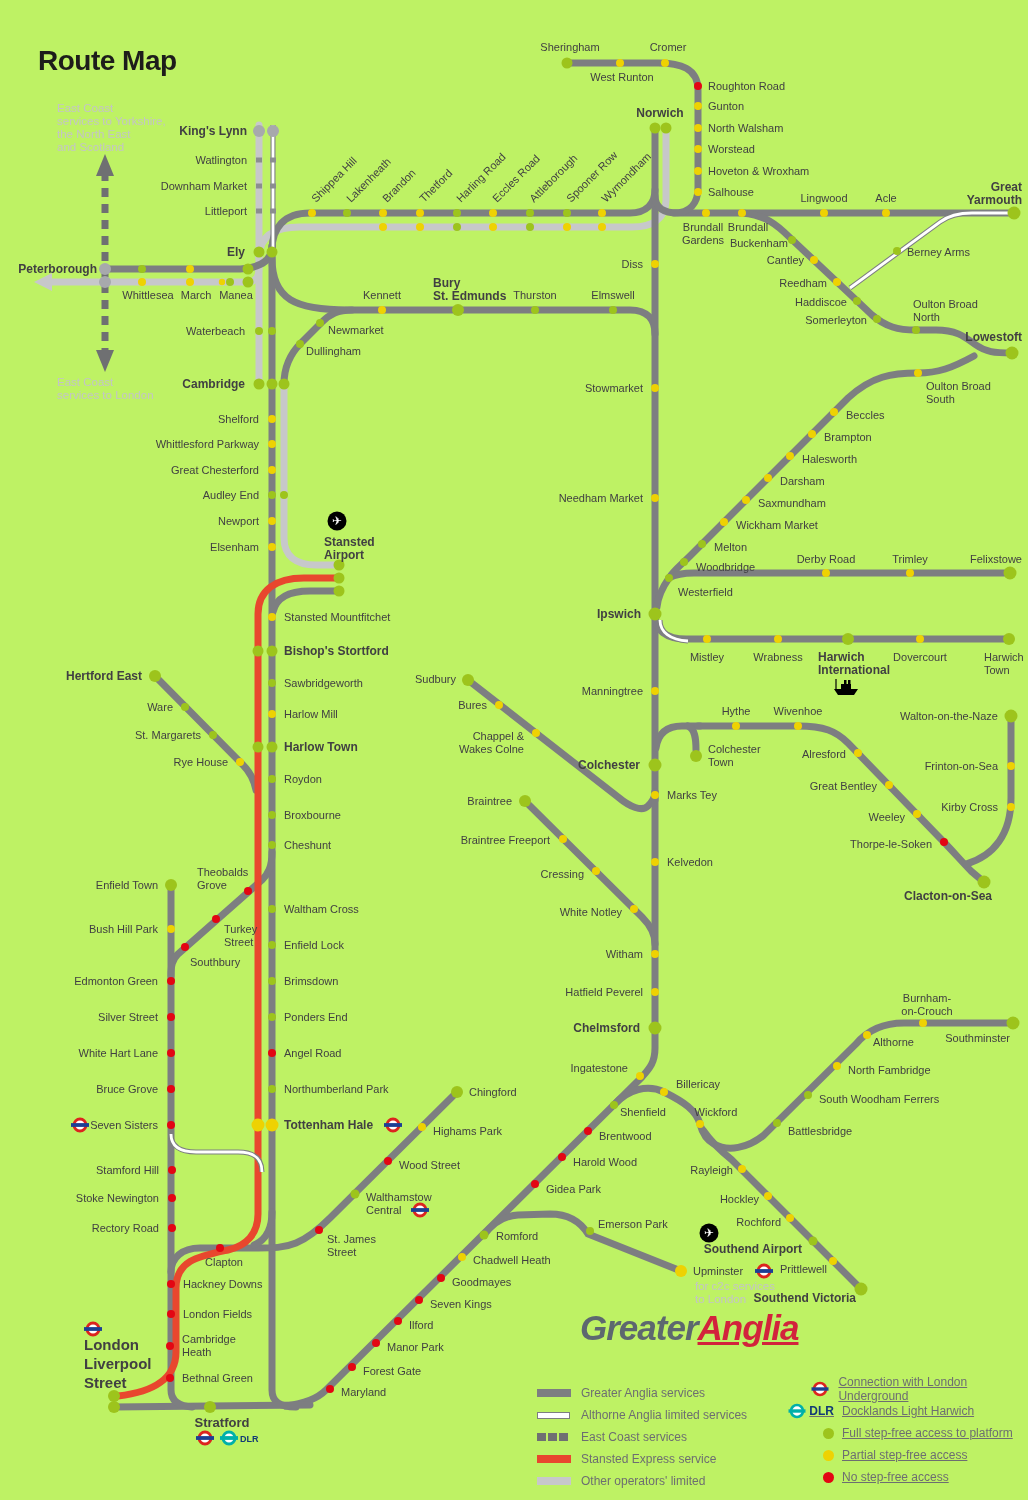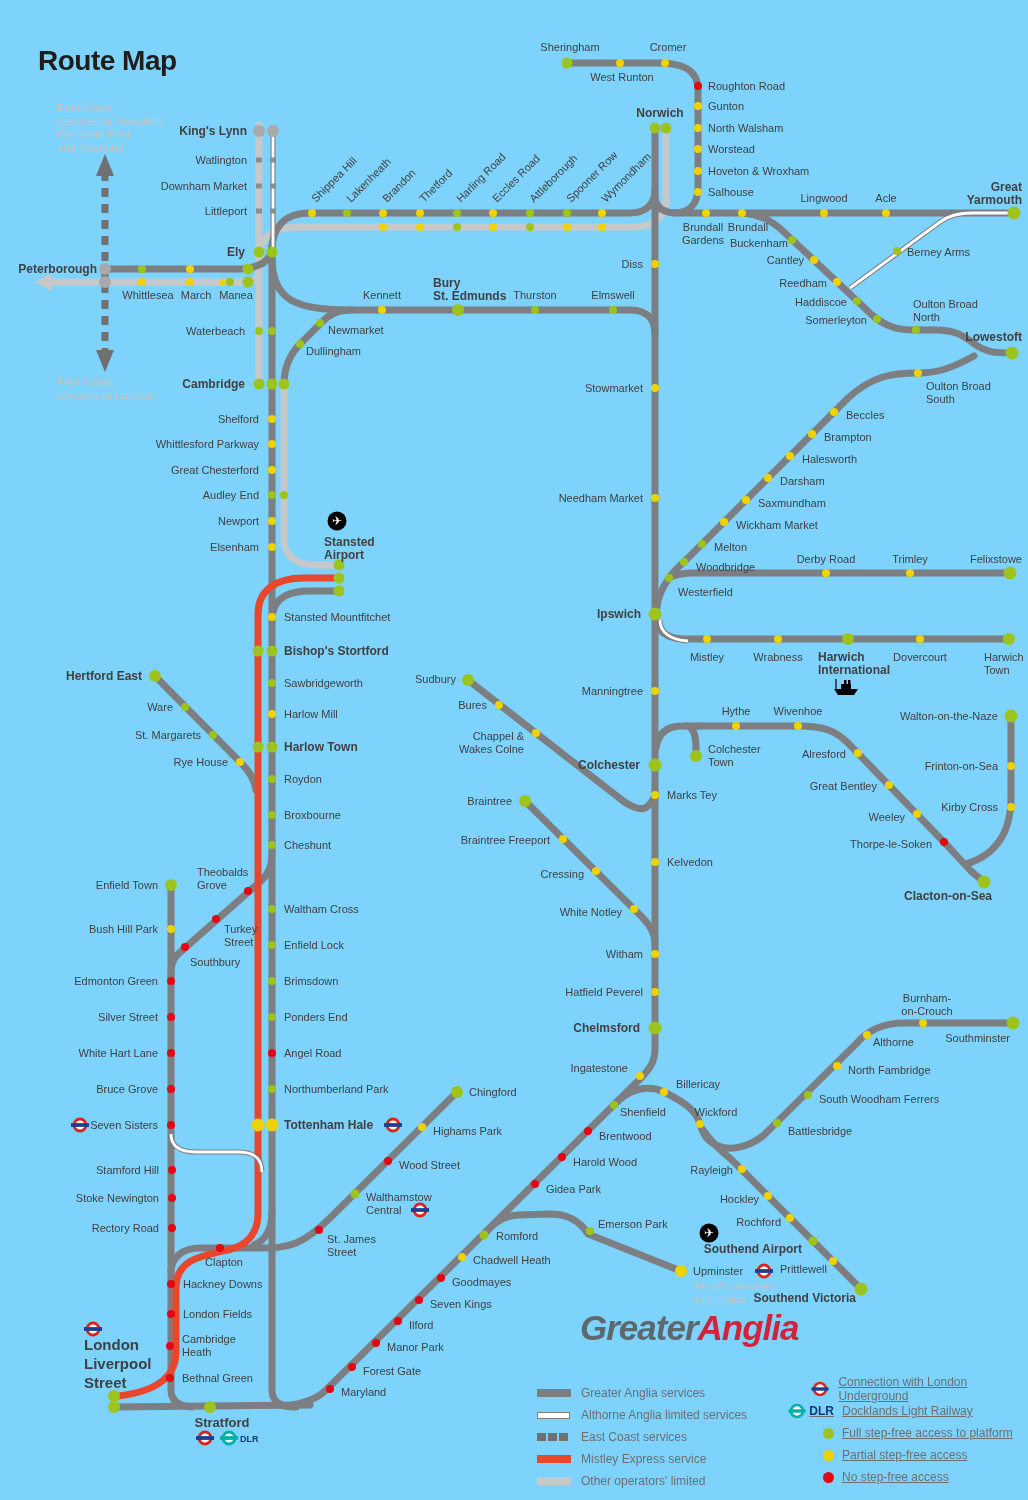--- a/index.html
+++ b/index.html
@@ -1,24 +1,24 @@
 <!DOCTYPE html>
 <html><head>
 <meta charset="utf-8">
 <style>
   html,body{margin:0;padding:0;background:#fff;}
-  #stage{position:relative;width:1028px;height:1500px;background:#7dd3fc;overflow:hidden;
+  #stage{position:relative;width:1028px;height:1500px;background:#bef264;overflow:hidden;
          font-family:"Liberation Sans",sans-serif;}
   #map-svg{position:absolute;left:0;top:0;}
   #page-title{position:absolute;left:38px;top:26px;font-size:28px;font-weight:bold;
               color:#1d1d1b;letter-spacing:-0.5px;}
   #brand{position:absolute;left:537px;top:1308px;font-size:35px;font-weight:bold;
          font-style:italic;letter-spacing:-1px;white-space:nowrap;}
   #brand .g1{color:#5d686f;margin-left:43px;}
-  #brand .g2{color:#d2233c;position:relative;}
+  #brand .g2{color:#d2233c;position:relative;text-decoration:underline;}
   .legend{position:absolute;font-size:12px;color:#6d6e71;}
   #legend-lines{left:537px;top:1382px;}
   #legend-symbols{left:776px;top:1378px;text-decoration:underline;}
   .lrow{display:flex;align-items:center;height:22px;}
   .lswatch{display:inline-flex;width:34px;margin-right:10px;align-items:center;}
   .sw-bar{height:8px;width:34px;display:inline-block;}
   .sw-seg{height:8px;width:9px;margin-right:2px;display:inline-block;}
   .sicon{display:inline-flex;width:58px;justify-content:flex-end;align-items:center;
          margin-right:8px;}
   .dot{width:11px;height:11px;border-radius:50%;display:inline-block;}
@@ -529,21 +529,21 @@
           <span class="sw-seg" style="background: rgb(111, 112, 114);"></span>
           <span class="sw-seg" style="background: rgb(111, 112, 114);"></span>
           <span class="sw-seg" style="background: rgb(111, 112, 114);"></span>
         </span>
         <span>East Coast services</span>
       </div>
       <div class="lrow">
         <span class="lswatch">
           <span class="sw-bar" style="background: rgb(232, 71, 46);"></span>
         </span>
-        <span>Mistley Express service</span>
+        <span>Stansted Express service</span>
       </div>
       <div class="lrow">
         <span class="lswatch">
           <span class="sw-bar" style="background: rgb(199, 200, 202);"></span>
         </span>
         <span>Other operators' limited</span>
       </div>
     </div>
   <div id="legend-symbols" class="legend">
       <div class="lrow">
@@ -556,21 +556,21 @@
         <span>Connection with London Underground</span>
       </div>
       <div class="lrow">
         <span class="sicon">
           <svg width="20" height="18">
             <circle cx="10" cy="9" r="6" fill="#fff" stroke="#00b0a9" stroke-width="2.6"></circle>
             <rect x="1.5" y="7.3" width="17" height="3.4" fill="#00b0a9"></rect>
           </svg>
           <span class="dlr-word">DLR</span>
         </span>
-        <span>Docklands Light Railway</span>
+        <span>Docklands Light Harwich</span>
       </div>
       <div class="lrow">
         <span class="sicon">
           <span class="dot" style="background: rgb(157, 196, 28);"></span>
         </span>
         <span>Full step-free access to platform</span>
       </div>
       <div class="lrow">
         <span class="sicon">
           <span class="dot" style="background: rgb(238, 210, 2);"></span>

